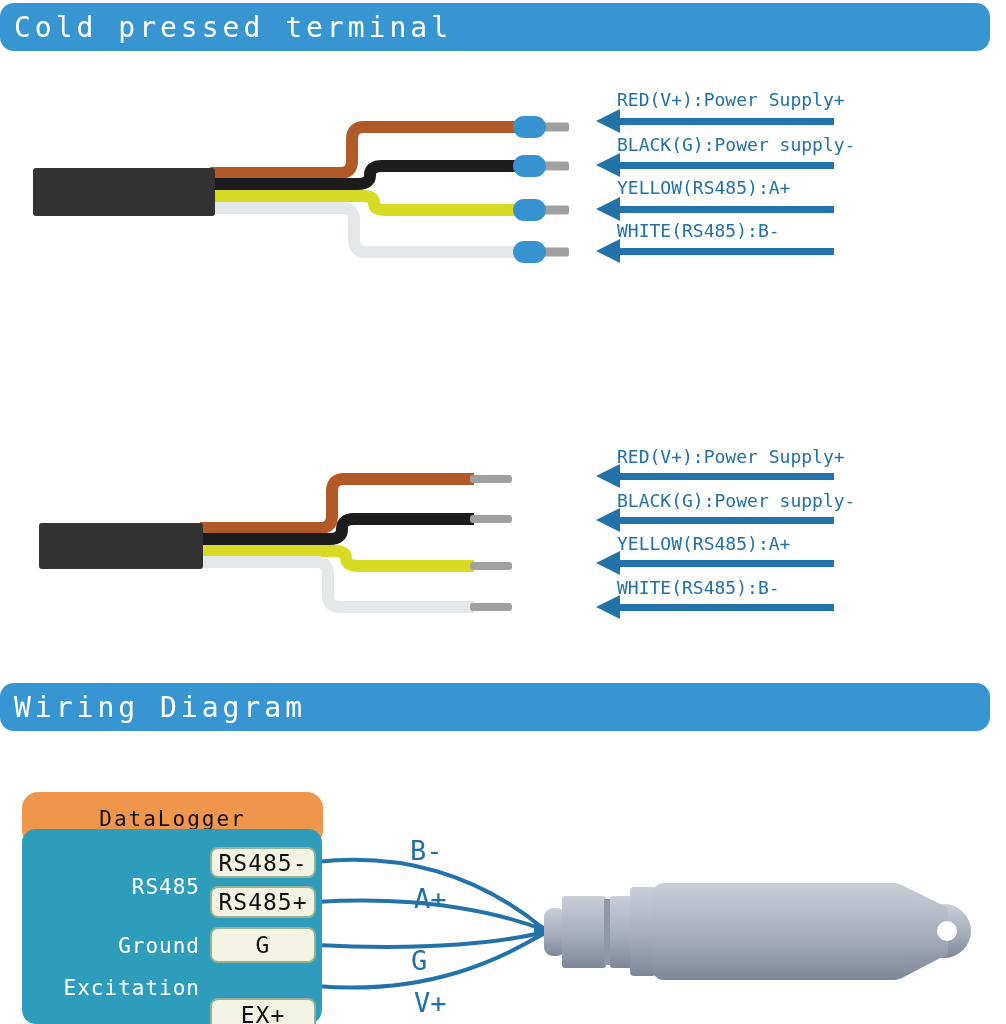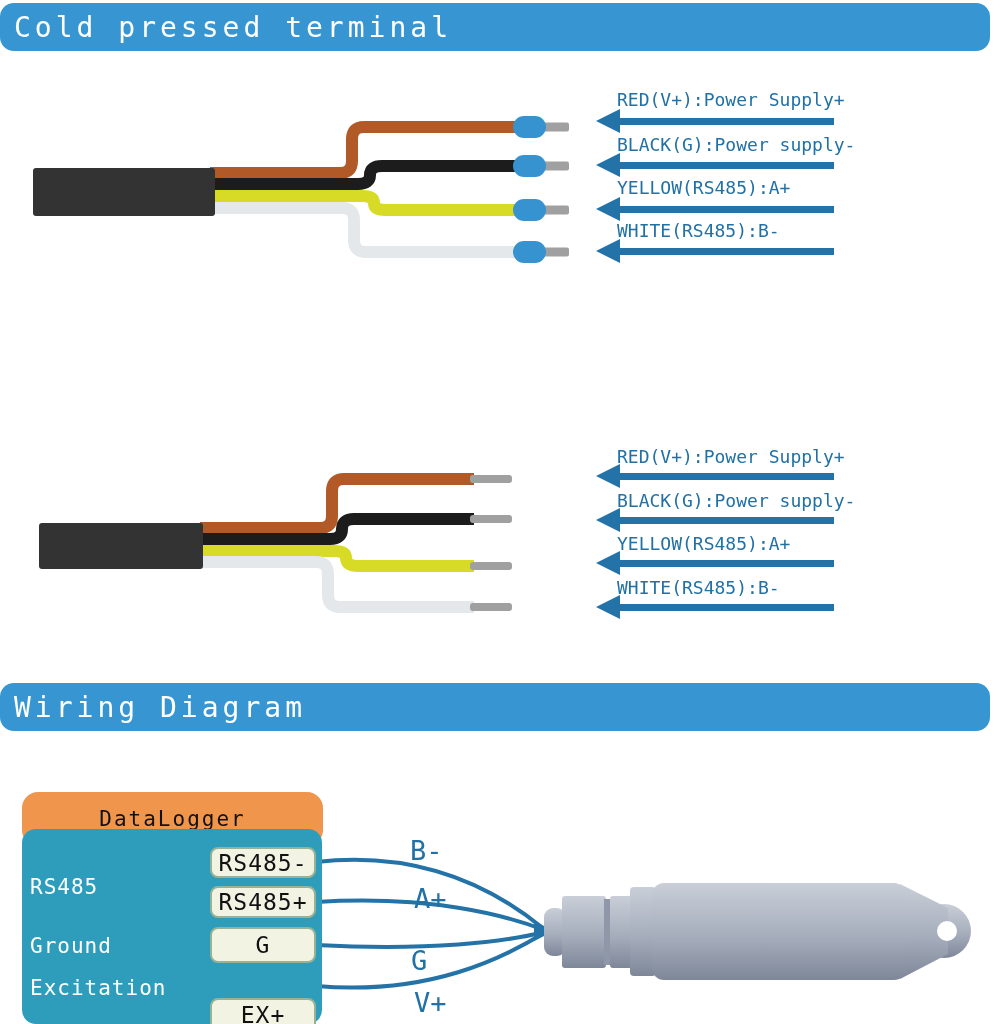--- a/index.html
+++ b/index.html
@@ -47,21 +47,21 @@
     position:absolute;left:22px;top:773px;width:301px;height:54px;
     background:var(--datalogger-orange);border-radius:16px;
     display:flex;align-items:center;justify-content:center;
     font-size:21px;letter-spacing:2px;color:#111;margin-top:19px;
   }
   .dl-body{
     position:absolute;left:22px;top:829px;width:300px;height:195px;
     background:var(--datalogger-teal);border-radius:14px;
   }
   .dl-group{
-    position:absolute;left:30px;width:170px;text-align:left;
+    position:absolute;left:30px;width:170px;text-align:right;
     color:#fff;font-size:21px;letter-spacing:1px;white-space:nowrap;
   }
   .term-box{
     position:absolute;left:210px;width:106px;
     background:var(--terminal-box-bg);border:2px solid var(--terminal-box-border);
     border-radius:8px;box-sizing:border-box;
     display:flex;align-items:center;justify-content:center;
     font-size:23px;letter-spacing:1px;color:#111;
   }
   .signal-label{

